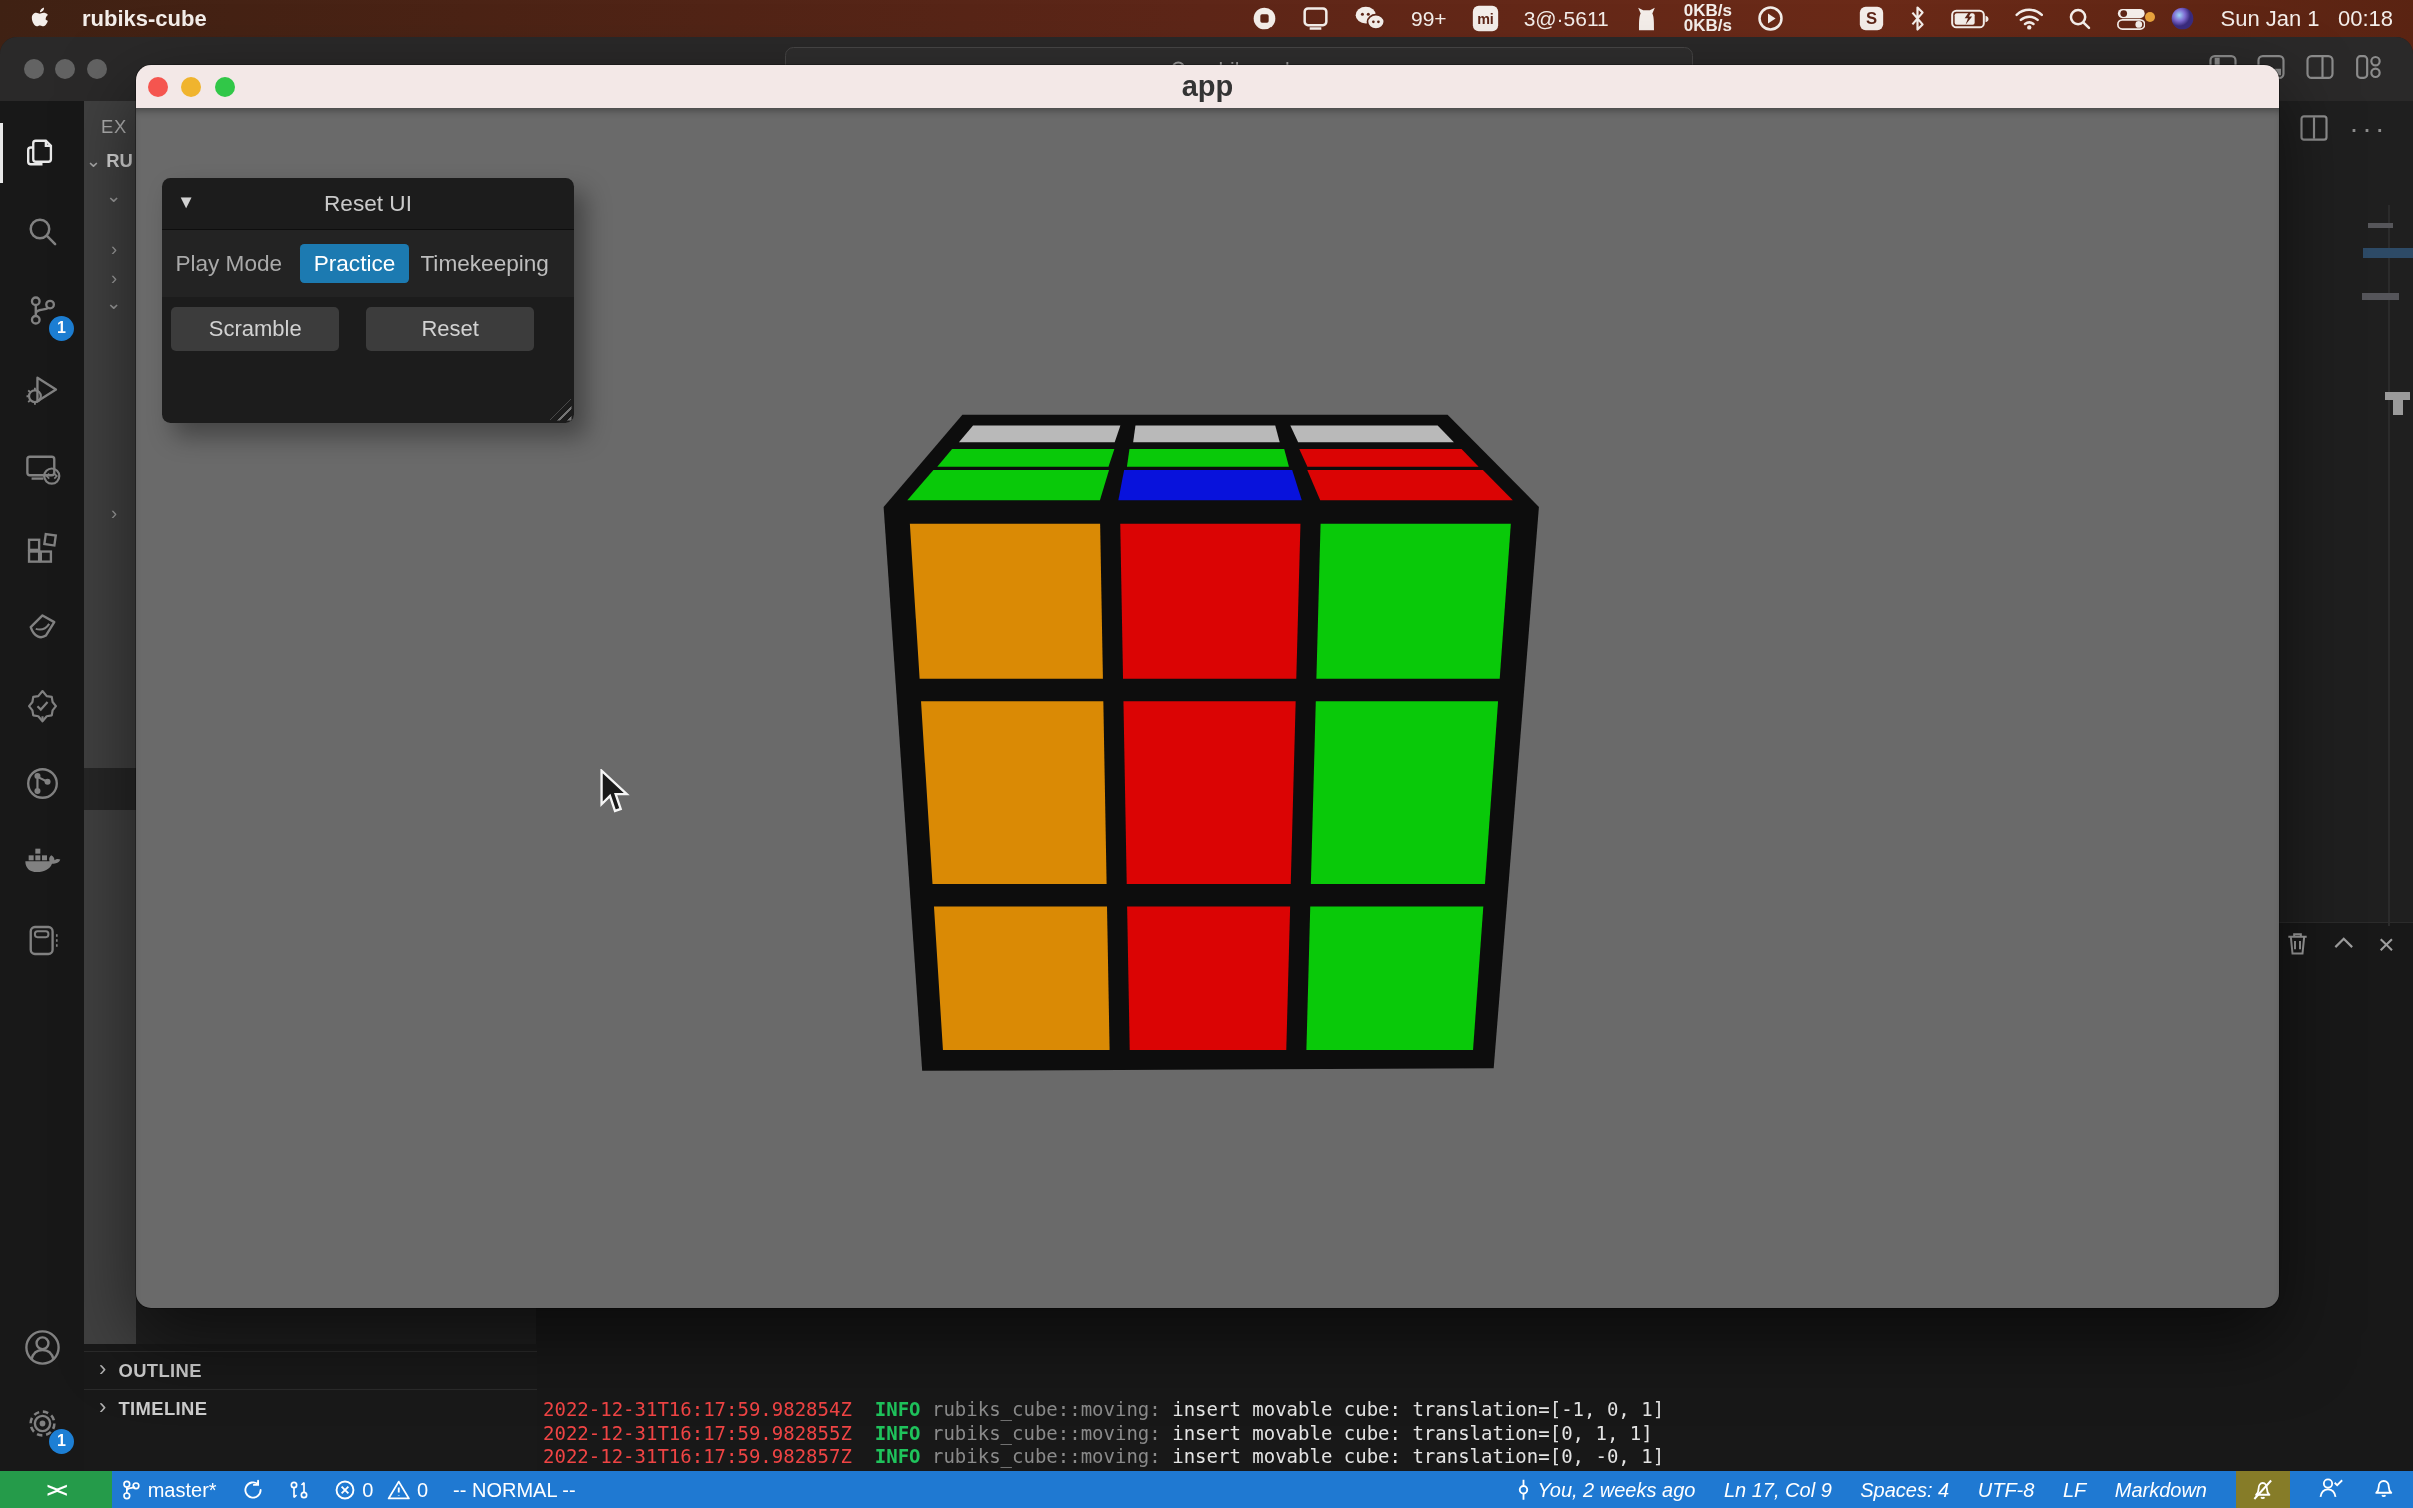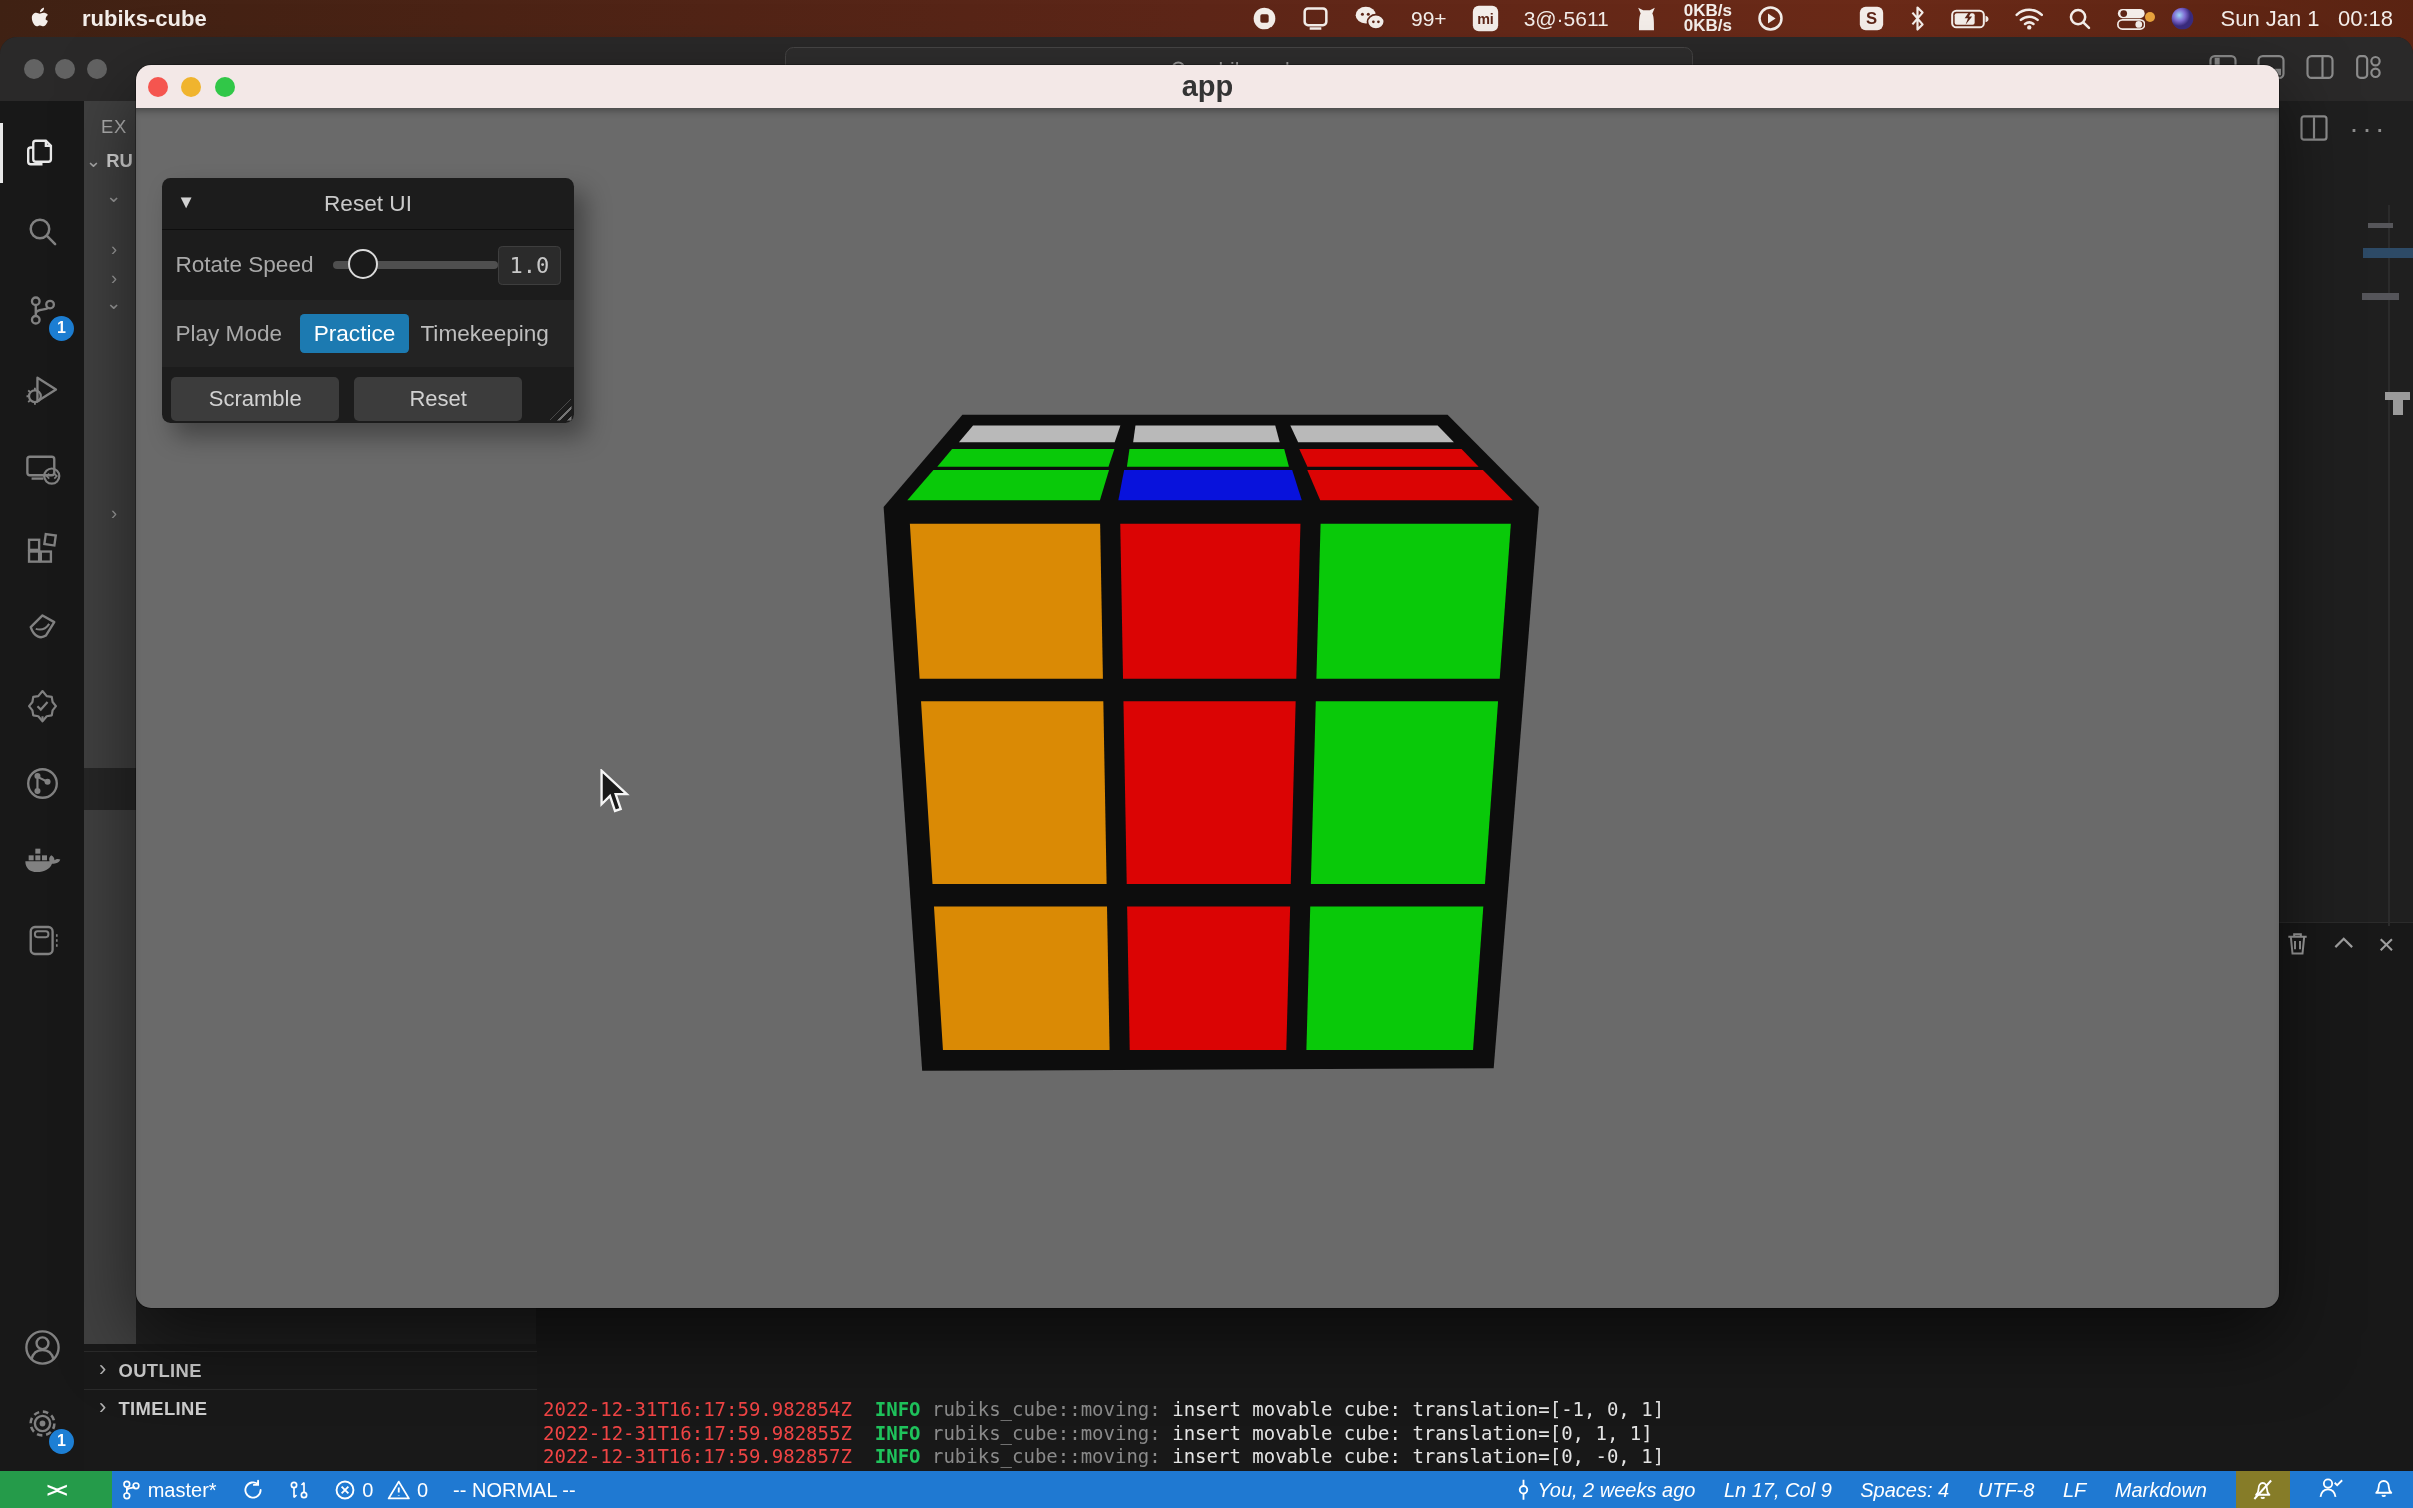--- a/index.html
+++ b/index.html
@@ -102,21 +102,21 @@
   .gu-row.alt { background:rgba(255,255,255,0.03); height:67px; }
   .gu-label { width:164px; }
   .slider { position:relative; width:172px; height:8.4px; background:#4f4f4f; border-radius:4.2px; }
   .slider .knob { position:absolute; left:15px; top:-11.7px; width:30px; height:30px; border-radius:50%;
     background:#1a1a1a; border:2.5px solid #dadada; }
   .valbox { margin-left:auto; width:65px; height:39px; background:#2b2b2b; border:1.7px solid #3e3e3e;
     border-radius:4.2px; display:flex; align-items:center; justify-content:center;
     font-family:"DejaVu Sans Mono", monospace; font-size:22px; color:#c8c8c8; }
   .seg-on { background:#1c7ab1; color:#ffffff; padding:6.7px 13.4px; border-radius:4.2px; }
   .seg-off { color:#bdbdbd; padding:6.7px 11.7px; }
-  .gu-btnrow { display:flex; gap:15px; padding:0 9.2px; margin-top:10px; }
+  .gu-btnrow { display:flex; gap:27px; padding:0 9.2px; margin-top:10px; }
   .gu-btn { width:168px; height:44px; background:#3c3c3c; border-radius:5px; color:#d2d2d2;
     display:flex; align-items:center; justify-content:center; font-size:22px; }
   #resize-handle { position:absolute; right:2.5px; bottom:2.5px; width:22px; height:22px;
     background:repeating-linear-gradient(135deg, transparent 0 5px, #8a8a8a 5px 7.5px);
     clip-path:polygon(100% 0, 100% 100%, 0 100%); opacity:.8; }
 
   
   #cube-svg { position:absolute; left:0; top:0; }
 
   
@@ -554,27 +554,20 @@
         <polygon points="1114.0538922155688,1125 1320.5868263473053,1125 1323.6586826347304,1296 1124.8053892215569,1296" fill="#da8a05"></polygon>
         <polygon points="1344.5868263473053,1125 1539.1197604790418,1125 1534.5119760479042,1296 1347.6586826347304,1296" fill="#db0404"></polygon>
         <polygon points="1563.1197604790418,1125 1769.6526946107783,1125 1757.3652694610778,1296 1558.5119760479042,1296" fill="#09c909"></polygon>
       </svg>
 
     <div id="gameui">
       <header>
         <span class="tri">▼</span>
         <span>Reset UI</span>
       </header>
-      <div class="gu-row">
-        <span class="gu-label">Rotate Speed</span>
-        <span class="slider">
-            <span class="knob"></span>
-          </span>
-        <span class="valbox">1.0</span>
-      </div>
       <div class="gu-row alt">
         <span class="gu-label">Play Mode</span>
         <span class="seg-on">Practice</span>
         <span class="seg-off">Timekeeping</span>
       </div>
       <div class="gu-btnrow">
         <span class="gu-btn">Scramble</span>
         <span class="gu-btn">Reset</span>
       </div>
       <div id="resize-handle"></div>

